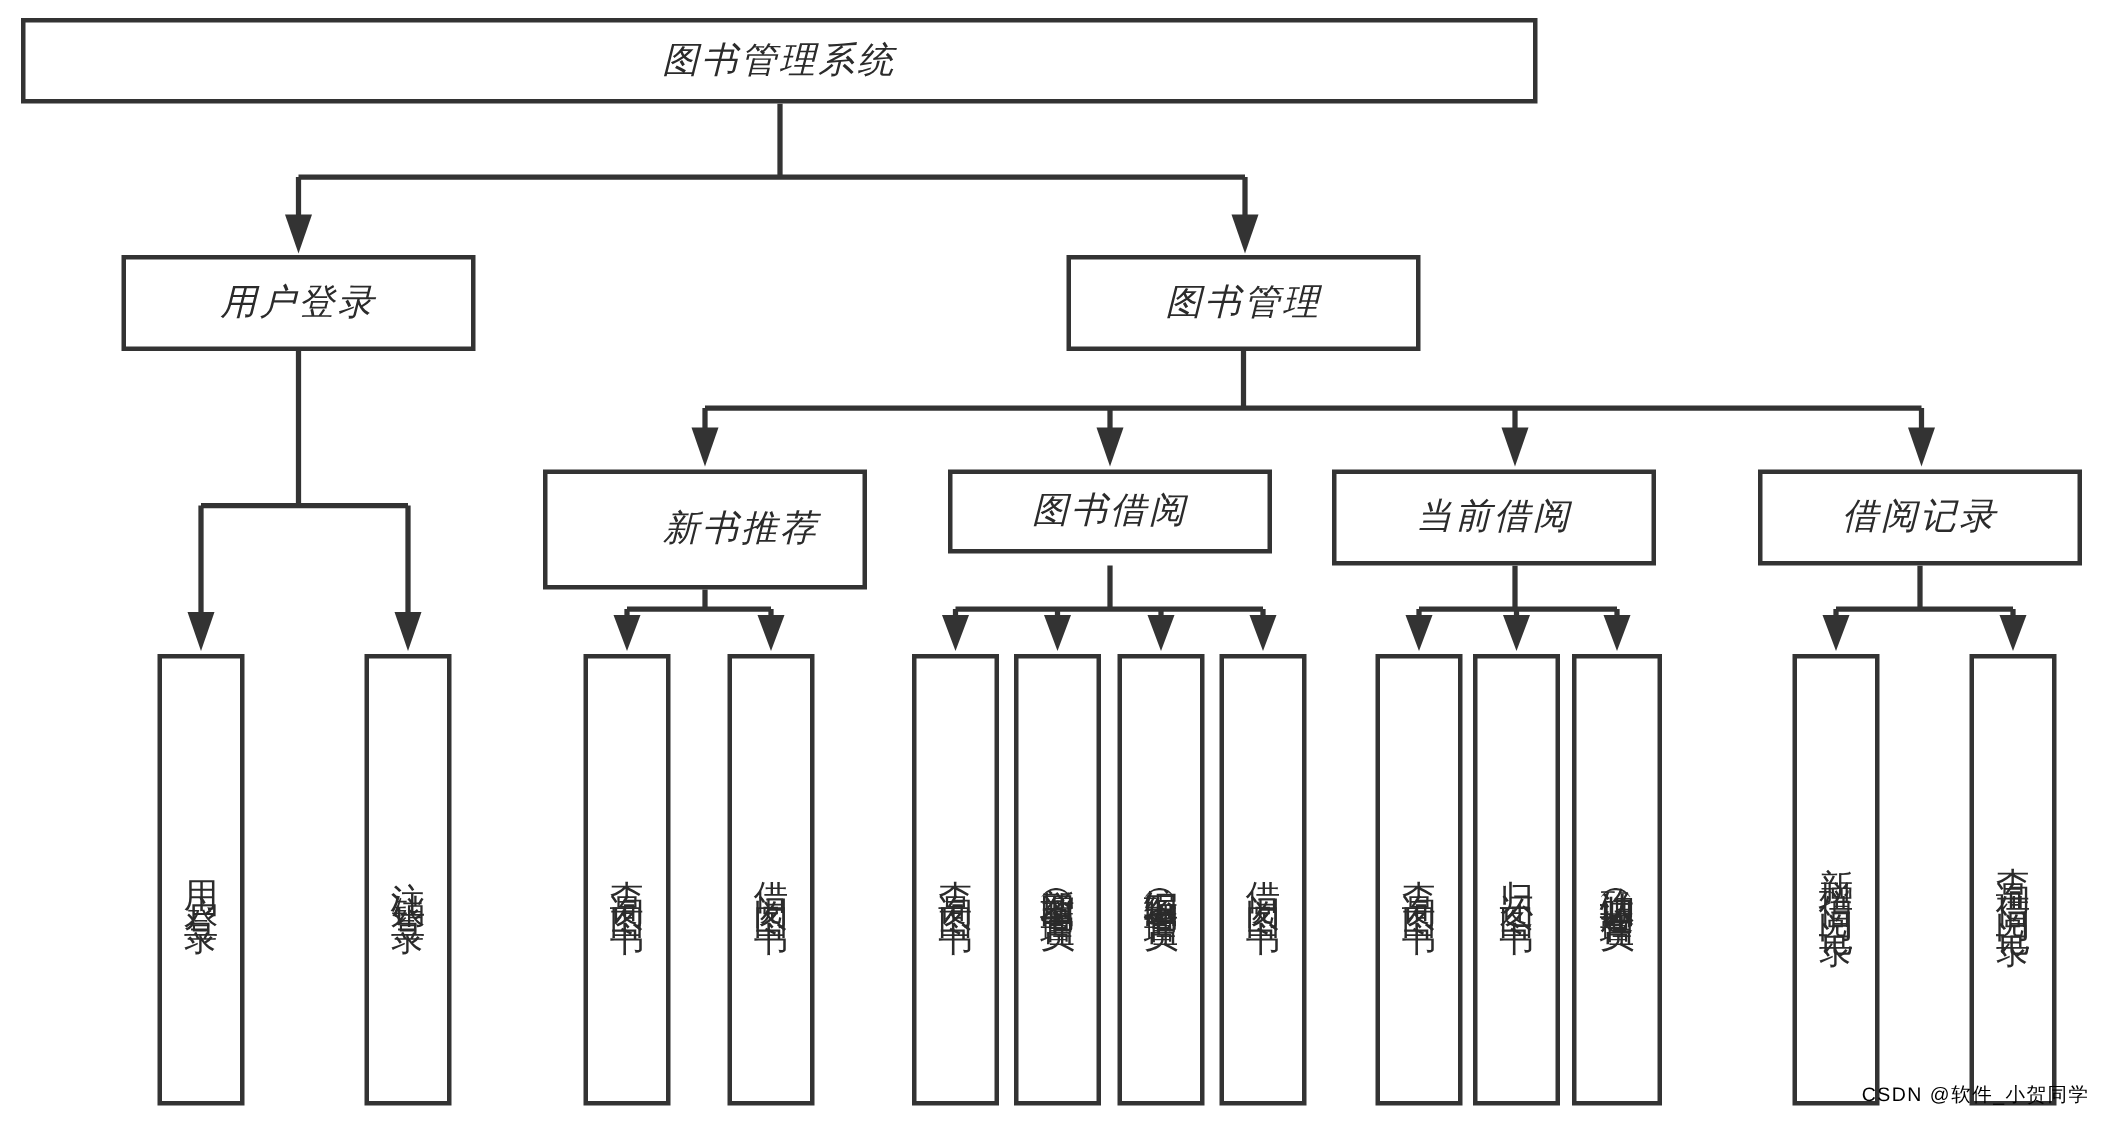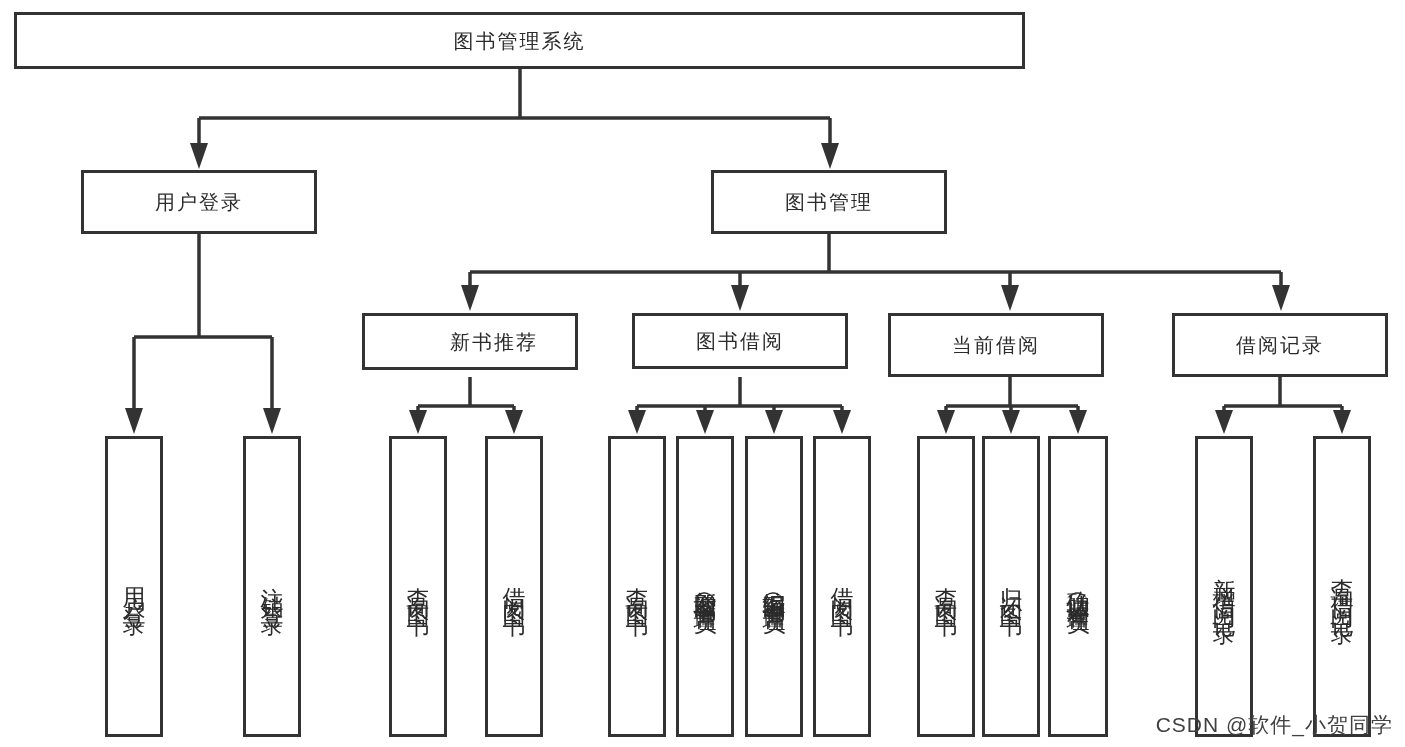--- a/index.html
+++ b/index.html
@@ -20,43 +20,44 @@
     box-sizing: border-box;
     background: #ffffff;
     border: 3px solid #333333;
     display: flex;
     align-items: center;
     justify-content: center;
     color: #2b2b2b;
     z-index: 2;
   }
   .node .hlabel {
-    font-size: 20px;
+    font-size: 24px;
     letter-spacing: 2px;
     white-space: nowrap;
     line-height: 1;
+    font-style: italic;
   }
   .leaf .vlabel {
     writing-mode: vertical-lr;
     text-orientation: mixed;
     font-size: 23px;
     letter-spacing: 9px;
     line-height: 1;
     white-space: nowrap;
   }
   .leaf.tight .vlabel {
     letter-spacing: 3px;
   }
   
   #root-box      { left: 14px;   top: 12px;  width: 1011px; height: 57px; }
   
   #login-box     { left: 81px;   top: 170px; width: 236px;  height: 64px; }
   #mgmt-box      { left: 711px;  top: 170px; width: 236px;  height: 64px; }
   
-  #nb-box        { left: 362px;  top: 313px; width: 216px;  height: 57px; padding-left: 48px; }
+  #nb-box        { left: 362px;  top: 313px; width: 216px;  height: 80px; padding-left: 48px; }
   #bb-box        { left: 632px;  top: 313px; width: 216px;  height: 56px; }
   #cb-box        { left: 888px;  top: 313px; width: 216px;  height: 64px; }
   #br-box        { left: 1172px; top: 313px; width: 216px;  height: 64px; }
   
   .leaf          { top: 436px; width: 58px; height: 301px; }
   #leaf-login    { left: 105px;  }
   #leaf-logout   { left: 243px;  }
   #leaf-nb-1     { left: 389px;  }
   #leaf-nb-2     { left: 485px;  }
   #leaf-bb-1     { left: 608px;  }
@@ -83,22 +84,22 @@
     stroke-width: 3.5;
   }
   #connectors polygon {
     fill: #333333;
     stroke: none;
   }
   #watermark {
     position: absolute;
     right: 12px;
     bottom: 8px;
-    font-size: 21px;
-    color: #404040;
+    font-size: 13px;
+    color: #000000;
     letter-spacing: 1px;
     white-space: nowrap;
     z-index: 3;
   }
 </style>
 </head>
 <body>
 
 <div id="canvas">
 

